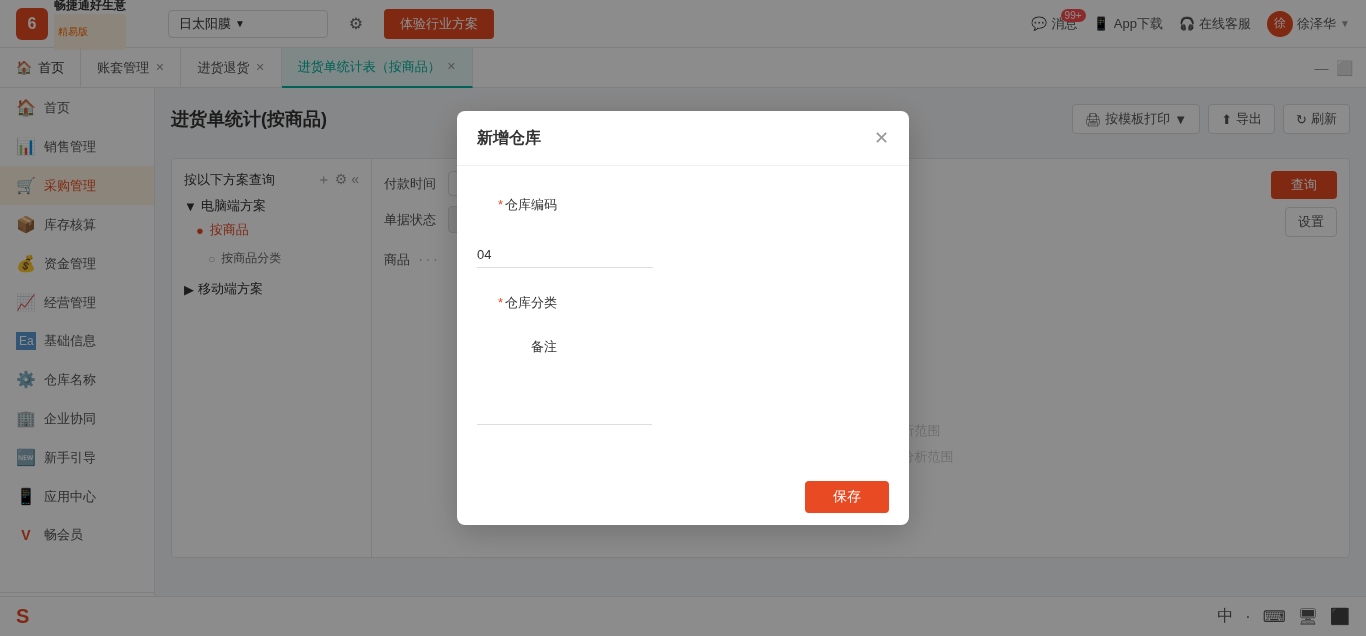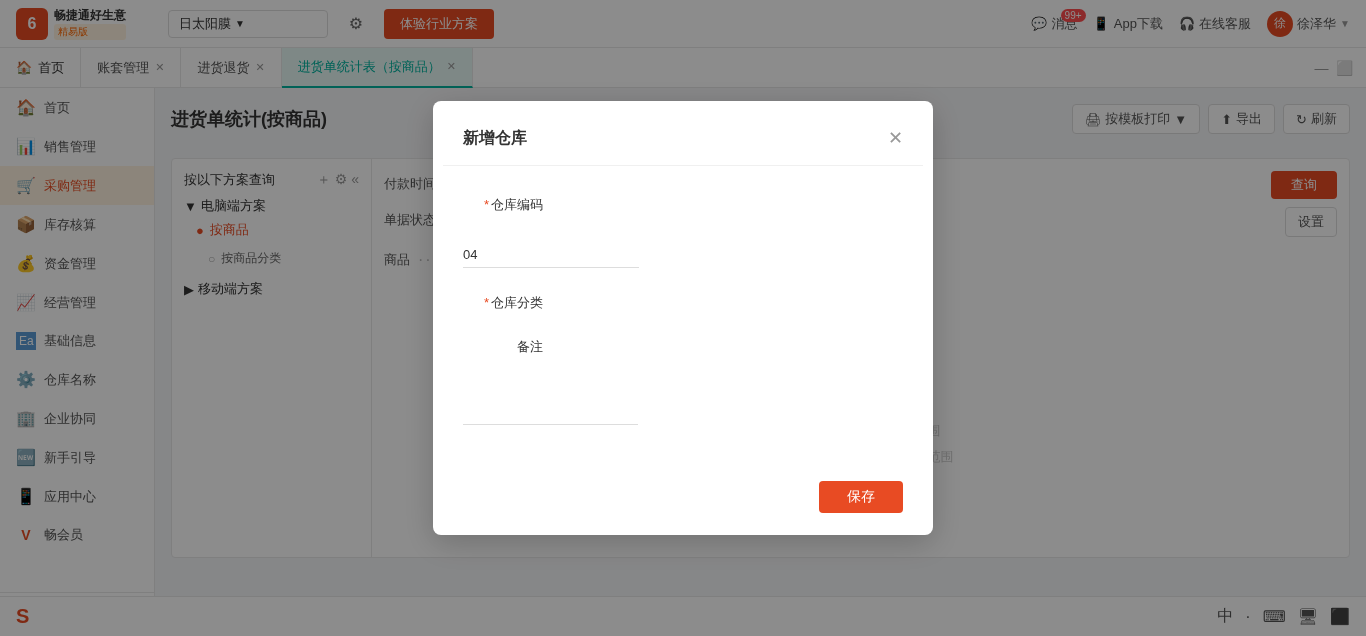--- a/index.html
+++ b/index.html
@@ -21,21 +21,21 @@
       align-items: center;
       gap: 6px;
     }
     .logo-icon {
       width: 32px; height: 32px;
       background: #e84b23;
       border-radius: 6px;
       display: flex; align-items: center; justify-content: center;
       color: #fff; font-weight: bold; font-size: 16px;
     }
-    .logo-badge { font-size: 10px; color: #ff6600; background: #fff3e0; padding: 1px 4px; border-radius: 3px; }
+    .logo-badge { font-size: 10px; color: #ff6600; background: #fff3e0; padding: 11px 4px; border-radius: 3px; }
     .store-selector {
       display: flex; align-items: center; gap: 4px;
       border: 1px solid #ddd; border-radius: 4px;
       padding: 4px 10px;
       min-width: 160px;
       cursor: pointer;
     }
     .store-selector span { color: #333; }
     .chevron { color: #999; font-size: 10px; }
     .gear-btn {
@@ -193,22 +193,22 @@
     .overlay {
       position: fixed; top: 0; left: 0;
       width: 1366px; height: 636px;
       background: rgba(0,0,0,0.45);
       z-index: 100;
       display: flex; align-items: center; justify-content: center;
     }
     .modal {
       background: #fff;
       border-radius: 8px;
-      width: 500px;
-      padding: 10px;
+      width: 452px;
+      padding: 0;
       box-shadow: 0 8px 32px rgba(0,0,0,0.2);
       position: relative;
       z-index: 200;
     }
     .modal-header {
       padding: 16px 20px;
       border-bottom: 1px solid #f0f0f0;
       display: flex; align-items: center; justify-content: space-between;
     }
     .modal-title { font-size: 16px; font-weight: 600; color: #333; }

